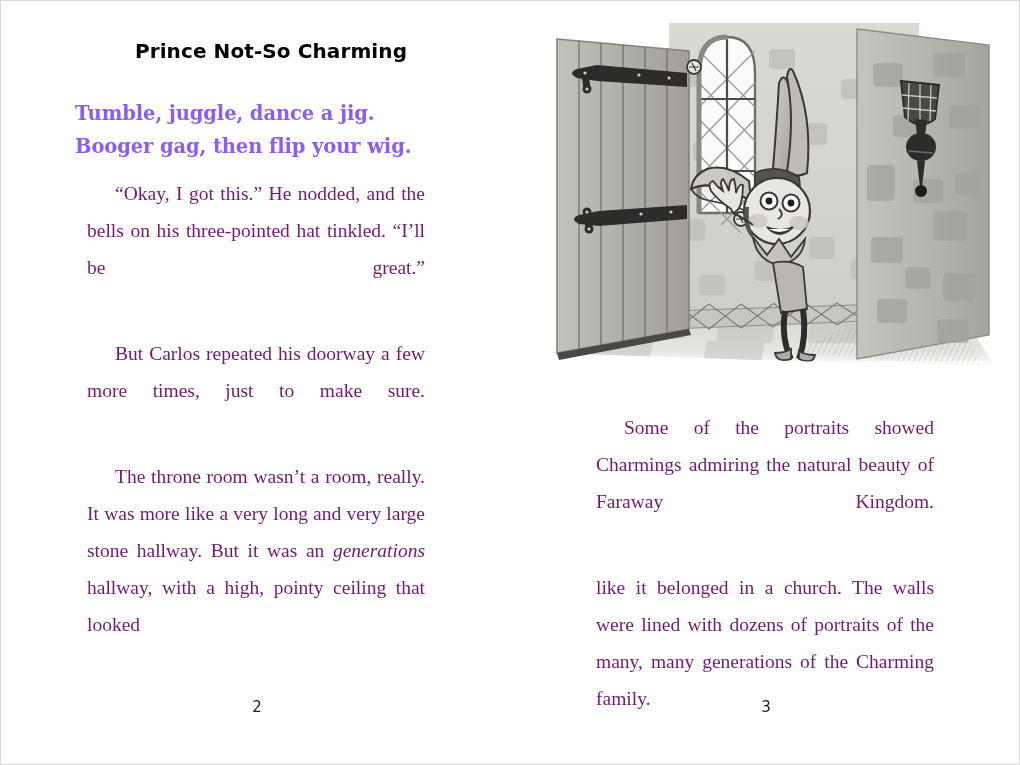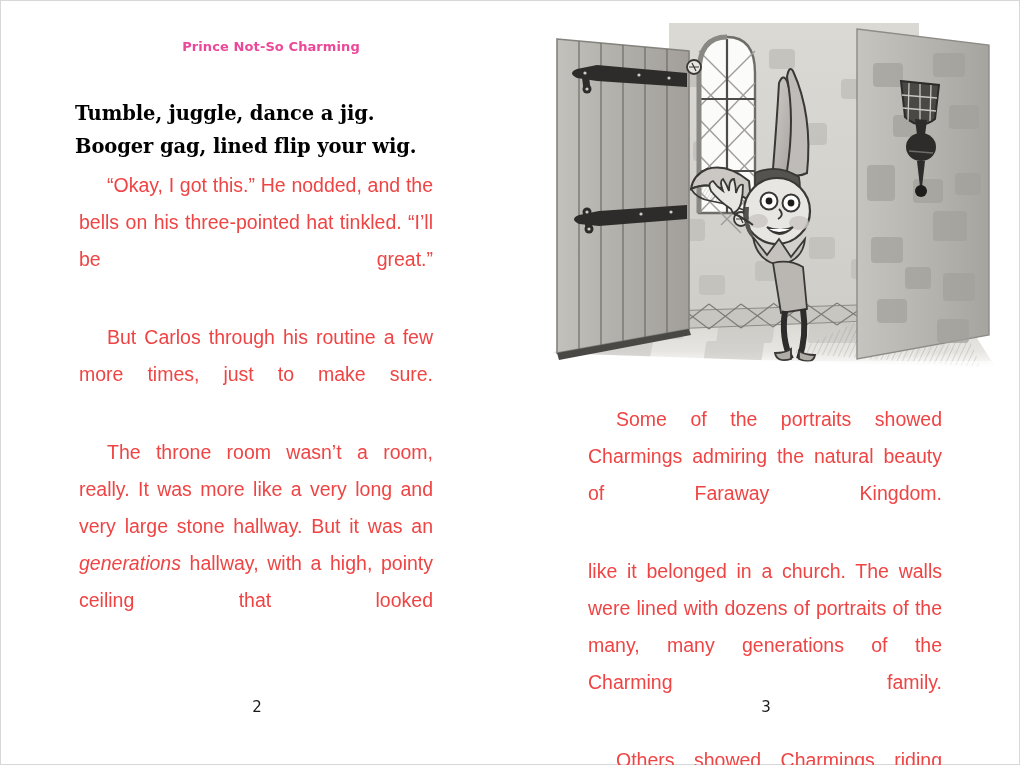--- a/index.html
+++ b/index.html
@@ -26,24 +26,24 @@
   }
 
   
   .running-head {
     position: absolute;
     left: 80px;
     top: 38px;
     width: 380px;
     text-align: center;
     font-family: "DejaVu Sans", sans-serif;
-    font-size: 13px;
+    font-size: 20px;
     font-weight: 600;
     letter-spacing: 0.1px;
-    color: #ec4899;
+    color: #000000;
   }
 
   
   .col-left {
     position: absolute;
     left: 74px;
     top: 96px;
     width: 362px;
   }
   .col-right {
@@ -52,32 +52,32 @@
     top: 396px;
     width: 362px;
   }
 
   .verse {
     font-family: "DejaVu Serif", serif;
     font-weight: bold;
     font-size: 19.5px;
     line-height: 33px;
     letter-spacing: -0.1px;
-    color: #000000;
+    color: #8b5cf6;
     white-space: nowrap;
   }
 
   p.body {
-    margin: 4px;
-    font-family: Liberation Sans, sans-serif;
+    margin: 12px;
+    font-family: Liberation Serif, serif;
     font-size: 19.5px;
     line-height: 37px;
     text-align: justify;
     text-justify: inter-word;
-    color: #ef4444;
+    color: #701a75;
     hyphens: none;
   }
   p.body.indent { text-indent: 28px; }
   .noindent { text-indent: 0; }
   em { font-style: italic; }
 
   
   p.body::after {
     content: "";
     display: inline-block;
@@ -108,25 +108,25 @@
 </head>
 <body>
 
 <div class="page">
 
   <div class="running-head">Prince Not-So Charming</div>
 
   <div class="col-left">
 
     <div class="verse">Tumble, juggle, dance a jig.</div>
-    <div class="verse" style="margin-bottom:4px;">Booger gag, lined flip your wig.</div>
+    <div class="verse" style="margin-bottom:4px;">Booger gag, then flip your wig.</div>
 
     <p class="body indent">“Okay, I got this.” He nodded, and the bells on his three-pointed hat tinkled. “I’ll be great.”</p>
 
-    <p class="body indent">But Carlos through his routine a few more times, just to make sure.</p>
+    <p class="body indent">But Carlos repeated his doorway a few more times, just to make sure.</p>
 
 
     <p class="body indent"><span>The throne room wasn’t a room, really. It was more like a very long and very large stone hallway. But it was an </span><em>generations</em><span> hallway, with a high, pointy ceiling that looked</span></p>
   </div>
 
   <div class="folio folio-left">2</div>
 
   <div class="col-right">
     <p class="body indent">Some of the portraits showed Charmings admiring the natural beauty of Faraway Kingdom.</p>
     <p class="body noindent">like it belonged in a church. The walls were lined with dozens of portraits of the many, many generations of the Charming family.</p>

